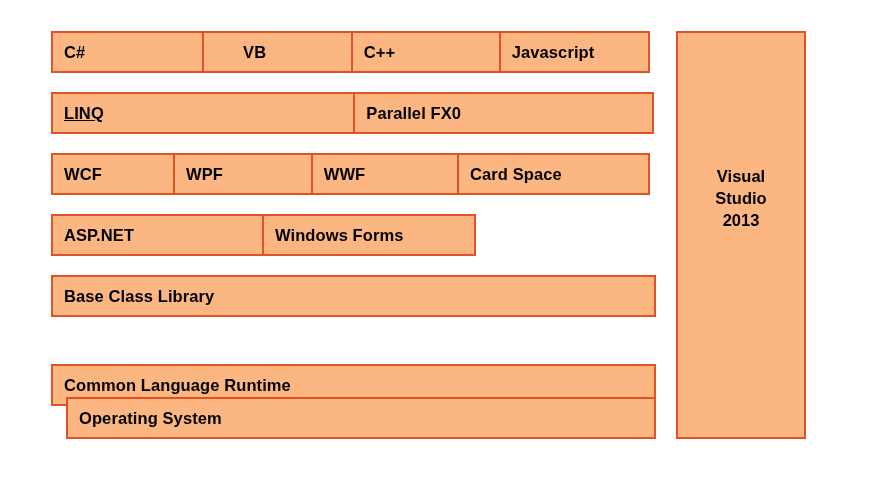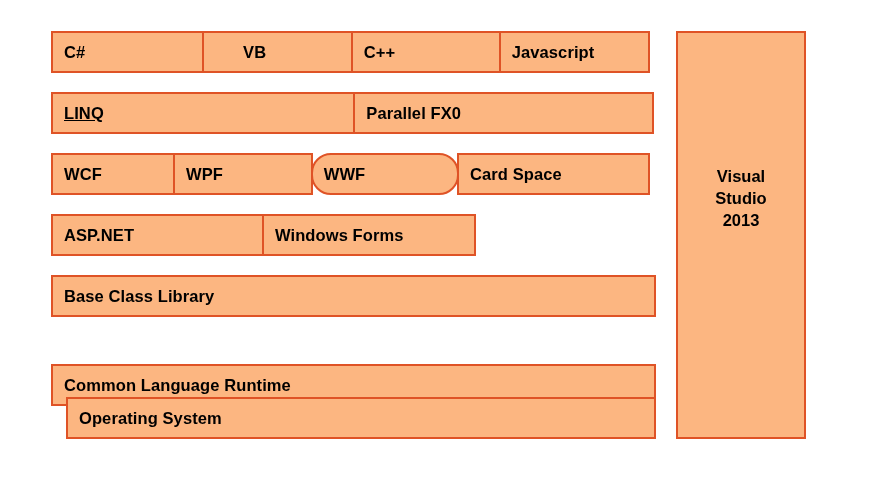--- a/index.html
+++ b/index.html
@@ -113,21 +113,21 @@
           <span class="cell-label">Parallel FX0</span>
         </div>
       </div>
       <div class="layer-row">
         <div class="cell" style="flex: 0 0 20.5%;">
           <span class="cell-label">WCF</span>
         </div>
         <div class="cell" style="flex: 0 0 23.1%;">
           <span class="cell-label">WPF</span>
         </div>
-        <div class="cell" style="flex: 0 0 24.5%; border-radius: 20px;">
+        <div class="cell" style="flex: 0 0 24.5%;">
           <span class="cell-label">WWF</span>
         </div>
         <div class="cell" style="flex: 0 0 31.9%;">
           <span class="cell-label">Card Space</span>
         </div>
       </div>
       <div class="layer-row">
         <div class="cell" style="flex: 0 0 35.2%; text-align: center;">
           <span class="cell-label">ASP.NET</span>
         </div>

